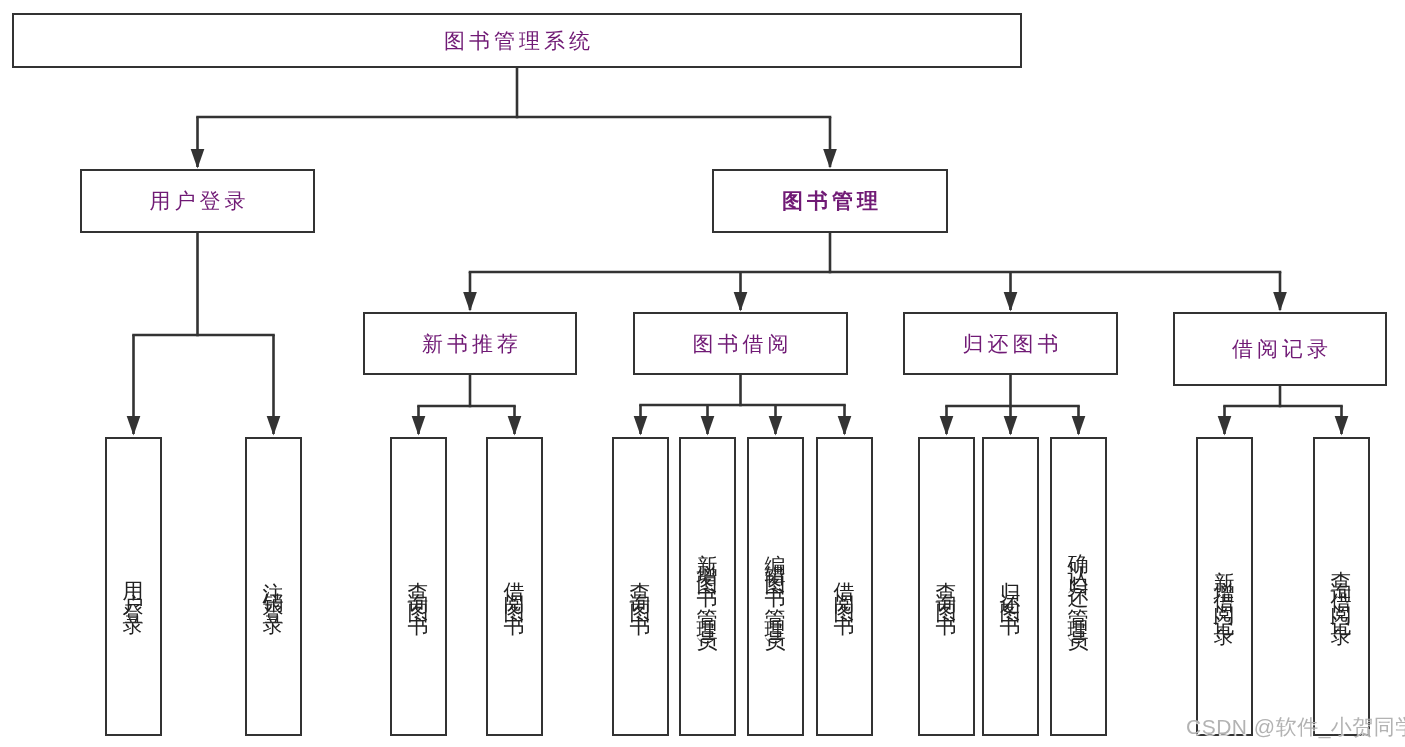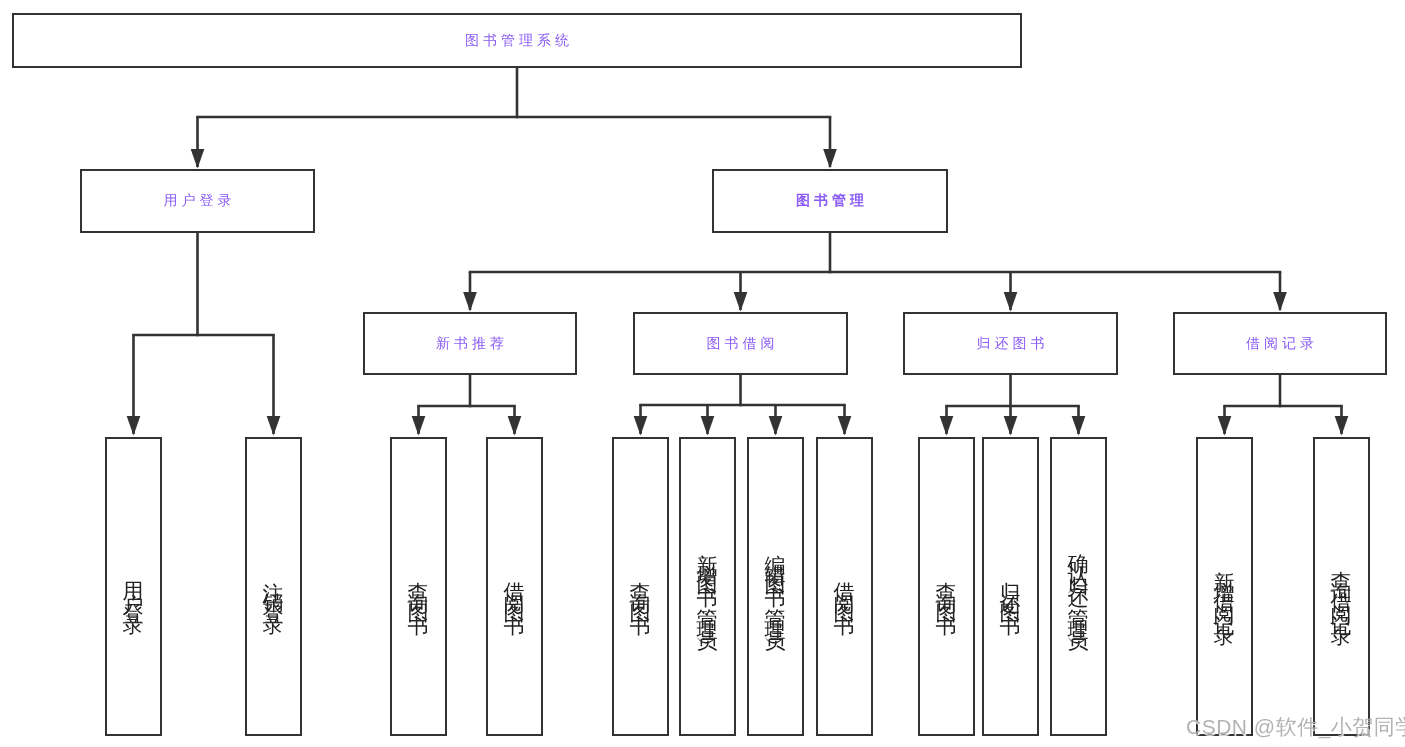--- a/index.html
+++ b/index.html
@@ -3,21 +3,21 @@
 <meta charset="utf-8">
 <style>
   html,body{margin:0;padding:0;background:#ffffff;}
   body{width:1405px;height:747px;position:relative;overflow:hidden;
        font-family:"Liberation Sans","DejaVu Sans",sans-serif;color:#222222;}
   .canvas{position:absolute;inset:0;width:1405px;height:747px;}
   svg.wires{position:absolute;left:0;top:0;z-index:1;}
   .node{position:absolute;box-sizing:border-box;background:#ffffff;
         border:2.6px solid #333333;display:flex;align-items:center;justify-content:center;
         z-index:2;}
-  .hlabel{font-size:14px;letter-spacing:4px;text-indent:4px;color:#8b5cf6;white-space:nowrap;}
+  .hlabel{font-size:21px;letter-spacing:4px;text-indent:4px;color:#701a75;white-space:nowrap;}
   .leaf{position:absolute;box-sizing:border-box;background:#ffffff;
         border:2.6px solid #333333;top:437px;height:299px;width:57px;
         display:flex;align-items:center;justify-content:center;z-index:2;}
   .vlabel{writing-mode:vertical-rl;text-orientation:mixed;line-height:1;
           font-size:21px;letter-spacing:11px;color:#222222;white-space:nowrap;}
   .watermark{position:absolute;left:1186px;top:713px;z-index:5;
              font-size:21px;color:#b3b3b3;letter-spacing:0.5px;white-space:nowrap;
              text-shadow:1px 2px 1px rgba(255,255,255,0.95);}
 </style>
 </head>
@@ -93,21 +93,21 @@
 
   <div class="node" style="left:363px;top:312px;width:214px;height:63px;">
     <span class="hlabel">新书推荐</span>
   </div>
   <div class="node" style="left:633px;top:312px;width:215px;height:63px;">
     <span class="hlabel">图书借阅</span>
   </div>
   <div class="node" style="left:903px;top:312px;width:215px;height:63px;">
     <span class="hlabel">归还图书</span>
   </div>
-  <div class="node" style="left:1173px;top:312px;width:214px;height:63px;">
+  <div class="node" style="left:1173px;top:312px;width:214px;height:74px;">
     <span class="hlabel">借阅记录</span>
   </div>
 
   <div class="leaf" style="left:105px;">
     <span class="vlabel">用户登录</span>
   </div>
   <div class="leaf" style="left:245px;">
     <span class="vlabel">注销登录</span>
   </div>
 

